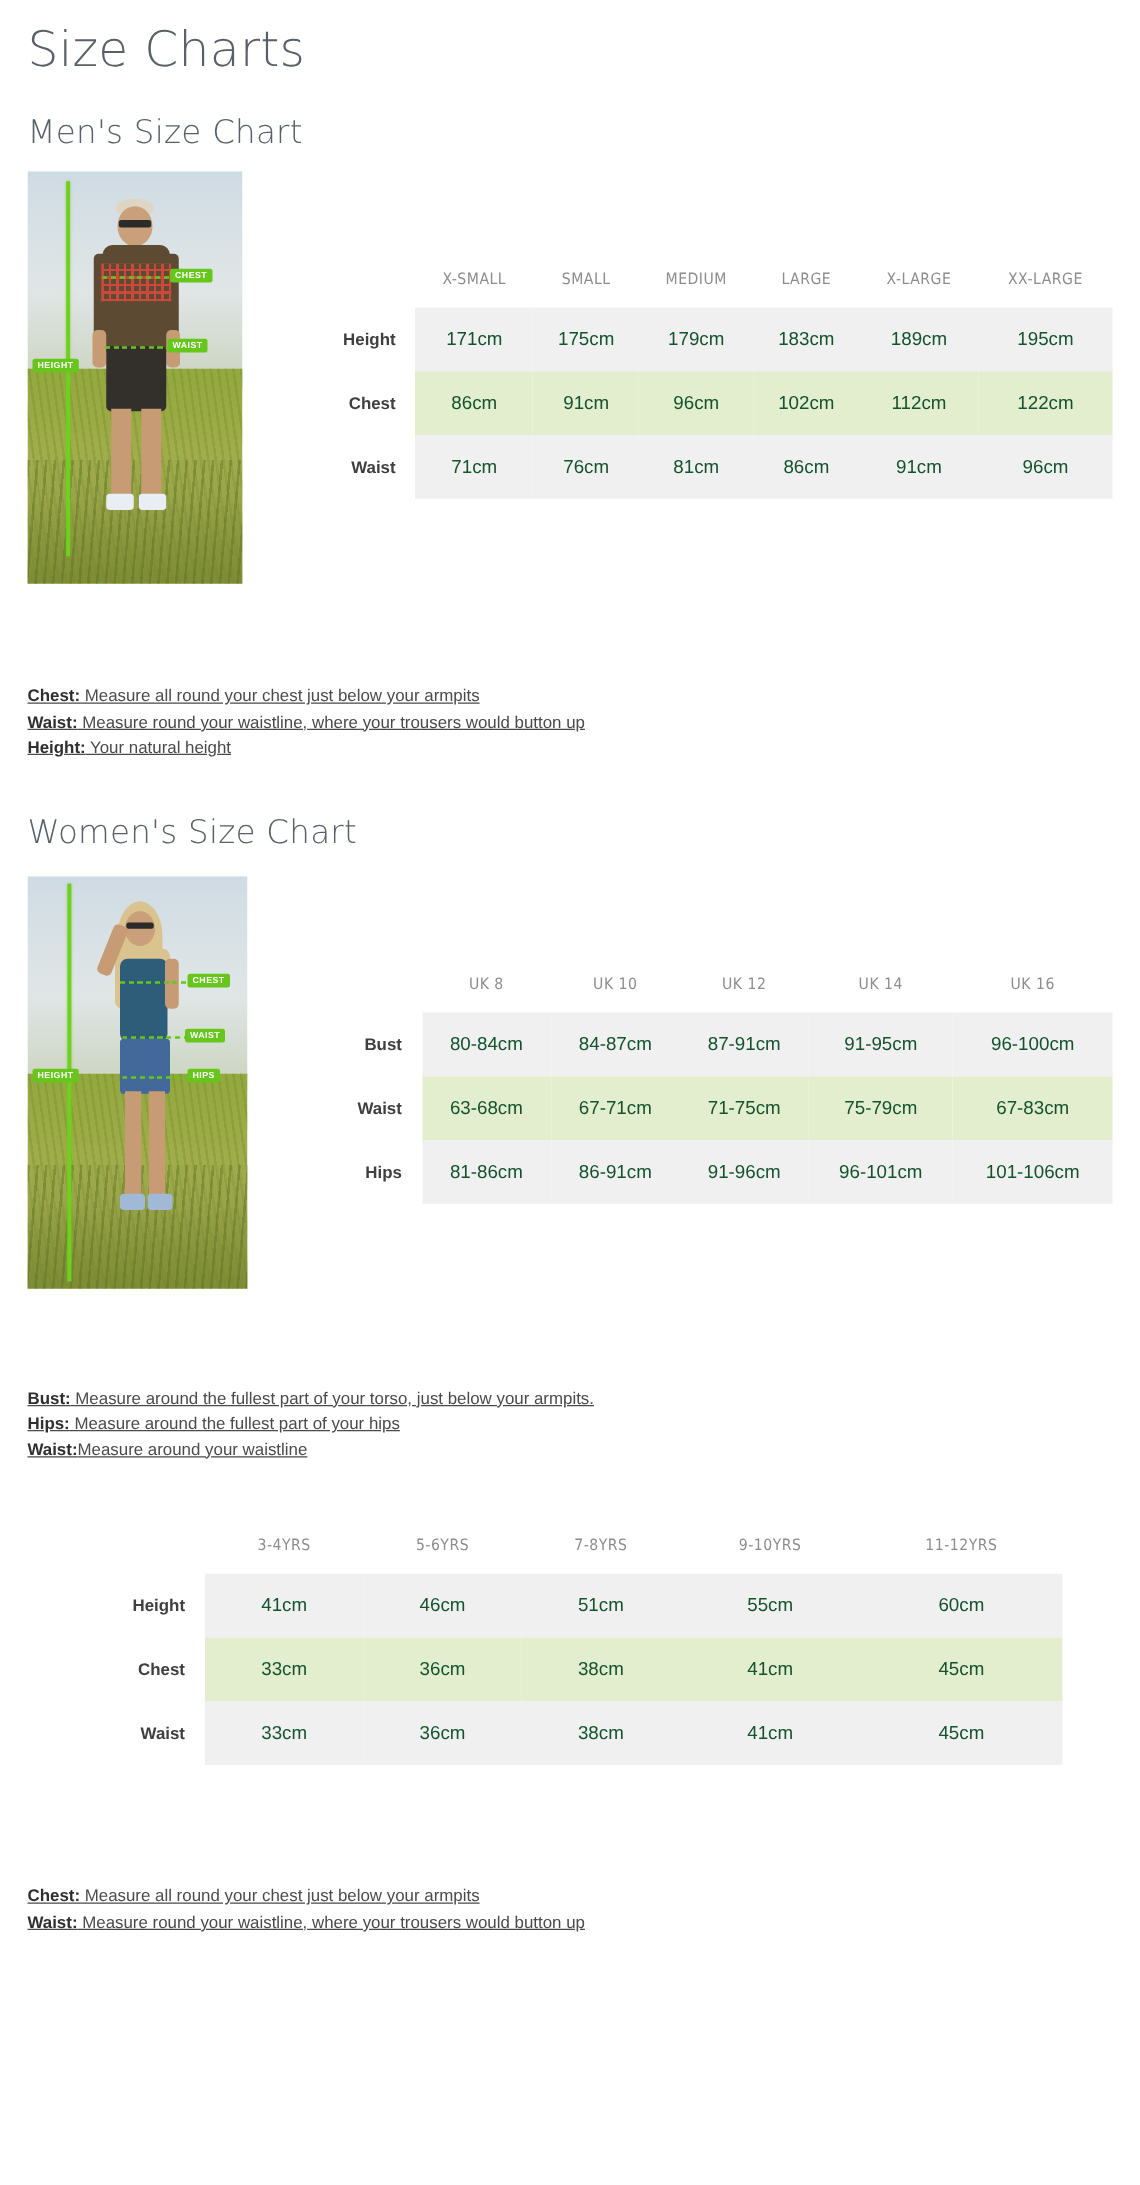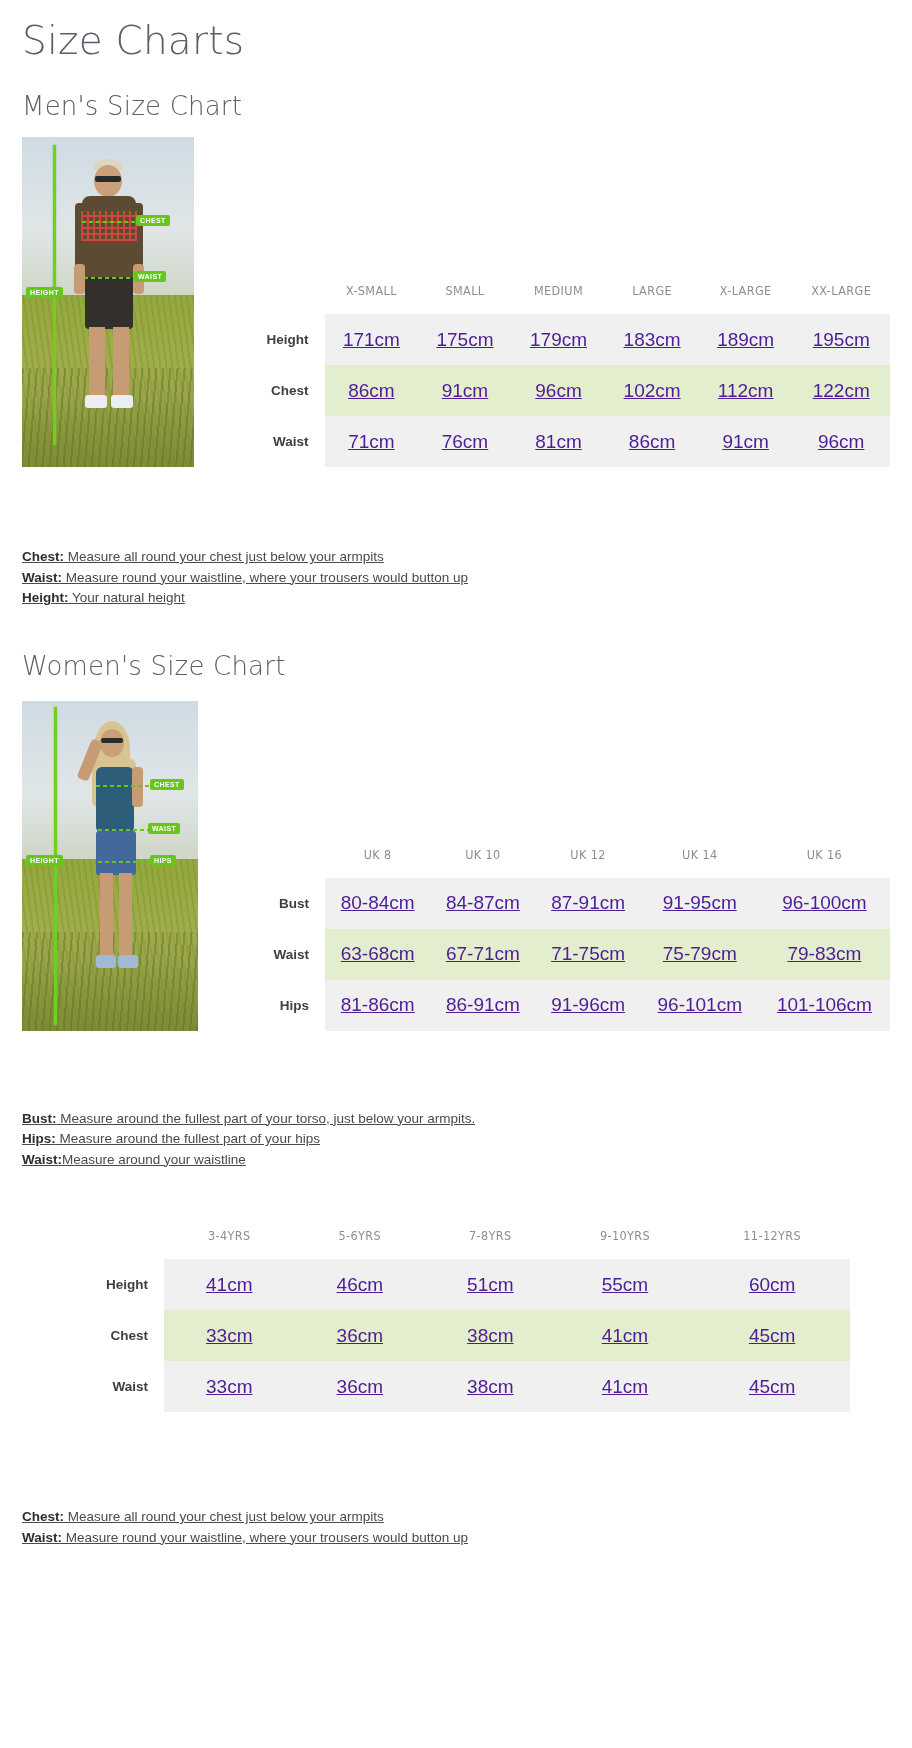--- a/index.html
+++ b/index.html
@@ -33,21 +33,21 @@
     margin: 28px 0 0 0;
     letter-spacing: 0.2px;
     font-family: "DejaVu Sans", sans-serif;
     font-stretch: condensed;
   }
 
   .section { position: relative; }
 
   .chart-row {
     display: flex;
-    align-items: flex-end;
+    align-items: center;
     margin-top: 16px;
   }
 
   
   .photo {
     position: relative;
     overflow: hidden;
     flex: 0 0 auto;
   }
   .photo .sky {
@@ -137,27 +137,26 @@
   .size-table th.rowhead {
     font-size: 13.5px;
     font-weight: bold;
     color: #3f3f3f;
     text-align: right;
     padding: 0 16px 0 0;
     background: #ffffff;
     white-space: nowrap;
   }
   .size-table td {
-    font-size: 19px;
-    color: #4c1d95;
+    font-size: 15px;
+    color: #14532d;
     text-align: center;
     padding: 0 6px;
     height: 51px;
     white-space: nowrap;
-    text-decoration: underline;
   }
   tr.r-gray td { background: #f0f0f0; }
   tr.r-green td { background: #e3eece; }
 
   
   .notes {
     margin-top: 26px;
     font-size: 13.5px;
     line-height: 1.52;
     color: #4a4a4a;
@@ -321,21 +320,21 @@
             <td>87-91cm</td>
             <td>91-95cm</td>
             <td>96-100cm</td>
           </tr>
           <tr class="r-green">
             <th class="rowhead">Waist</th>
             <td>63-68cm</td>
             <td>67-71cm</td>
             <td>71-75cm</td>
             <td>75-79cm</td>
-            <td>79-83cm</td>
+            <td>67-83cm</td>
           </tr>
           <tr class="r-gray">
             <th class="rowhead">Hips</th>
             <td>81-86cm</td>
             <td>86-91cm</td>
             <td>91-96cm</td>
             <td>96-101cm</td>
             <td>101-106cm</td>
           </tr>
         </tbody>

